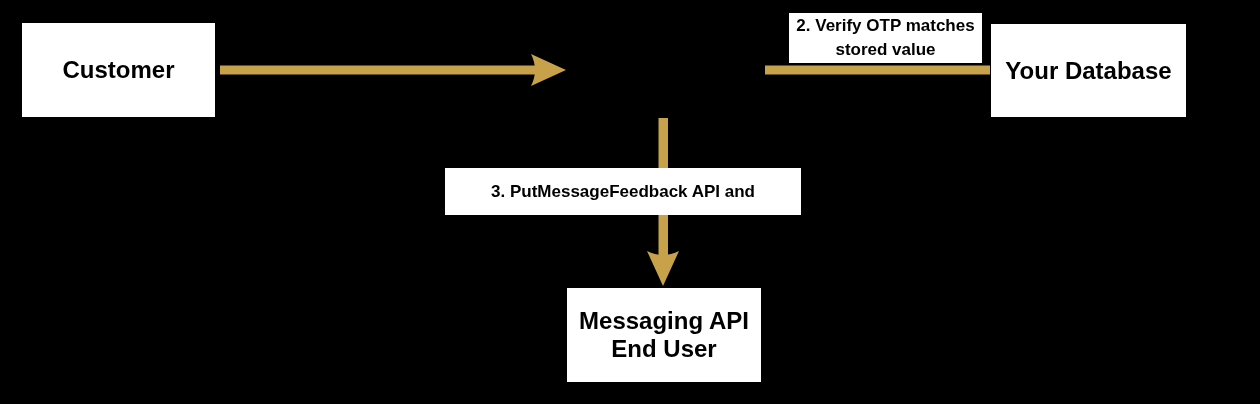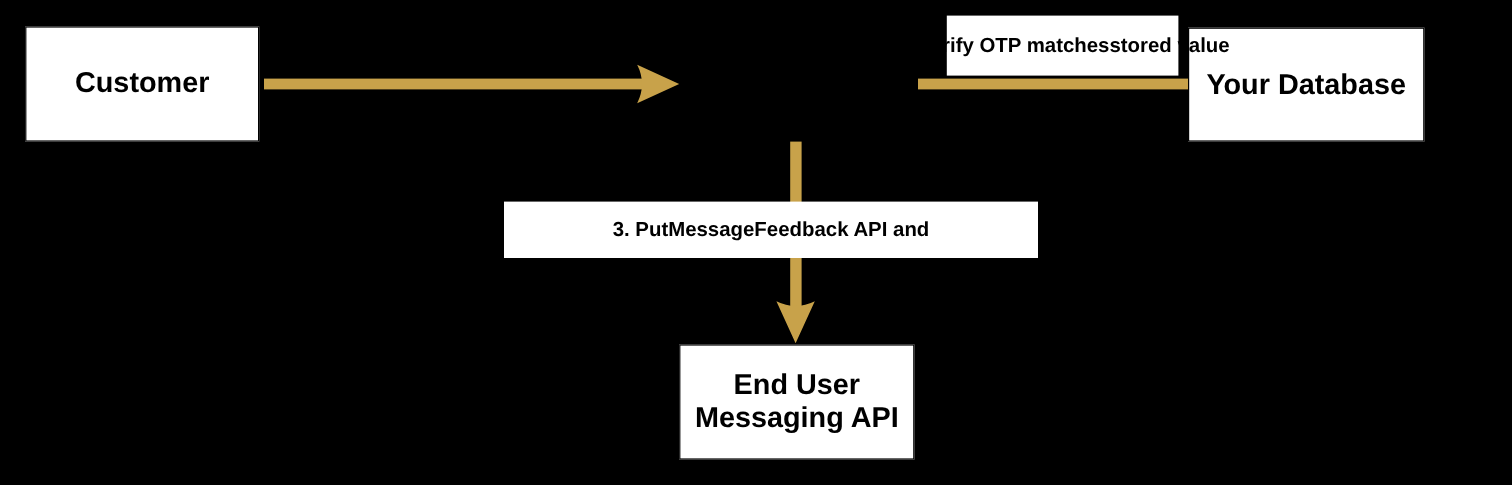--- a/index.html
+++ b/index.html
@@ -36,37 +36,37 @@
     color: #000000;
     text-align: center;
     line-height: 28px;
     white-space: nowrap;
   }
   .edge-label {
     position: absolute;
     background: #ffffff;
     box-sizing: border-box;
     display: flex;
-    flex-direction: row;
+    flex-direction: column;
     align-items: center;
     justify-content: center;
     font-size: 17px;
     font-weight: 700;
     color: #000000;
     text-align: center;
     white-space: nowrap;
   }
   #node-customer { left: 21px;  top: 22px;  width: 195px; height: 96px; }
   #node-app      { left: 568px; top: 23px;  width: 193px; height: 95px; }
   #node-db       { left: 990px;top: 23px;  width: 197px; height: 95px; }
   #node-eum      { left: 566px; top: 287px; width: 196px; height: 96px; }
 
   #edge-label-1 { left: 298px; top: 41px;  width: 147px; height: 25px; line-height: 25px; }
   #edge-label-2 { left: 789px; top: 13px;  width: 193px; height: 50px; line-height: 24px; }
-  #edge-label-3 { left: 420px; top: 168px; width: 445px; height: 47px; line-height: 23px; }
+  #edge-label-3 { left: 445px; top: 168px; width: 356px; height: 47px; line-height: 23px; }
 </style>
 </head>
 <body>
 
 <div class="stage">
 
   <svg class="arrow-layer" width="1260" height="404" viewBox="0 0 1260 404" xmlns="http://www.w3.org/2000/svg">
 
     <rect x="220" y="65.5" width="320" height="9" fill="#C8A24A"></rect>
     <path d="M566 70 L531 54 Q539 70 531 86 Z" fill="#C8A24A"></path>
@@ -81,22 +81,22 @@
   <div class="node" id="node-customer">
     <span>Customer</span>
   </div>
 
 
   <div class="node" id="node-db">
     <span>Your Database</span>
   </div>
 
   <div class="node" id="node-eum">
+    <span>Messaging API</span>
     <span>End User</span>
-    <span>Messaging API</span>
   </div>
 
 
   <div class="edge-label" id="edge-label-2">
     <span>2. Verify OTP matches</span>
     <span>stored value</span>
   </div>
 
   <div class="edge-label" id="edge-label-3">
     <span>3. PutMessageFeedback API and</span>

